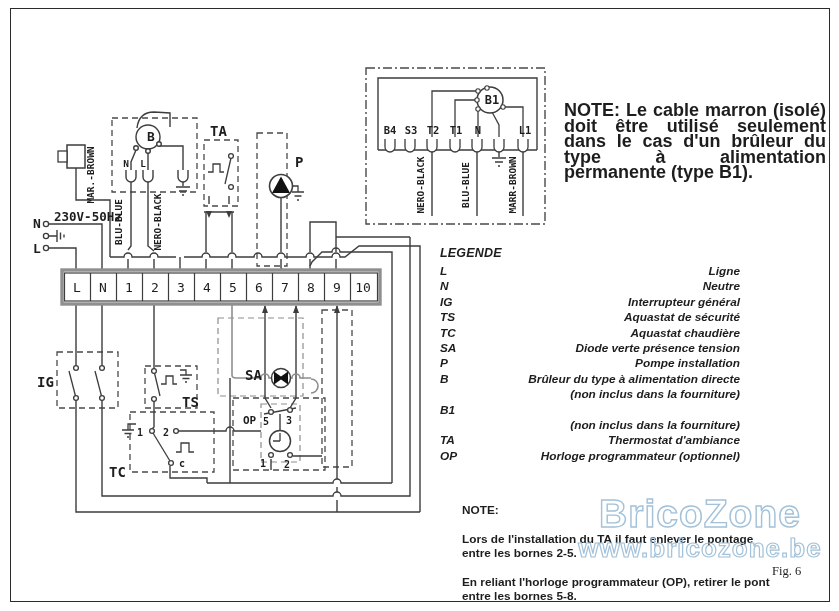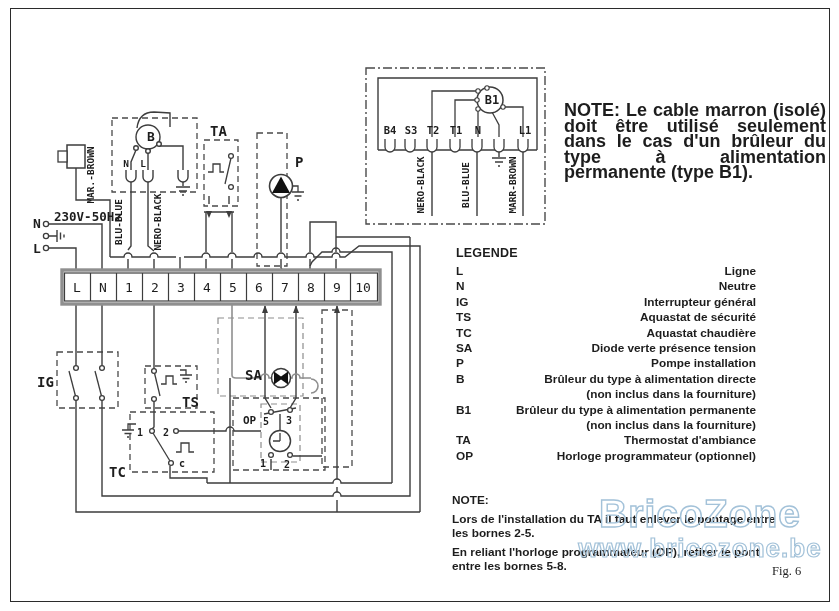--- a/index.html
+++ b/index.html
@@ -1,29 +1,29 @@
 <!DOCTYPE html>
 <html><head>
 <meta charset="utf-8">
 <style>
   html,body{margin:0;padding:0;background:#fff;}
   #stage{position:relative;width:839px;height:611px;background:#fff;overflow:hidden;
          font-family:"Liberation Sans",sans-serif;color:#1d1d1d;}
   #frame{position:absolute;left:10px;top:8px;width:818px;height:592px;border:1.5px solid #2b2b2b;}
   svg text{font-family:"DejaVu Sans Mono",monospace;fill:#1d1d1d;}
-  .legend{position:absolute;left:456px;top:246px;width:300px;}
+  .legend{position:absolute;left:440px;top:246px;width:300px;font-style:italic;}
   .legend-title{font-weight:700;font-size:12.5px;margin-bottom:4px;letter-spacing:0.2px;}
   .legend-row{display:flex;font-weight:700;font-size:11.8px;line-height:15.4px;}
   .legend-key{width:31px;flex:none;}
   .legend-desc{flex:1;text-align:right;}
   .note-right{position:absolute;left:564px;top:103px;width:262px;font-weight:700;
               font-size:18px;line-height:15.6px;text-align:justify;}
   .note-bottom{position:absolute;left:448px;top:489px;width:344px;font-weight:700;
                font-size:11.8px;line-height:14.6px;}
-  .note-bottom p{margin:4px;}
+  .note-bottom p{margin:14px;}
   .fig-label{position:absolute;left:772px;top:564px;width:50px;font-size:12.5px;font-weight:400;
              font-family:Liberation Serif, serif;}
   .watermark{position:absolute;left:560px;top:494px;width:280px;text-align:center;
              pointer-events:none;z-index:5;line-height:1.0;}
   .wm-big{font-size:39px;font-weight:700;color:transparent;-webkit-text-stroke:1.4px #a3c2d9;
           font-family:"Liberation Sans",sans-serif;letter-spacing:1px;}
   .wm-small{font-size:26px;font-weight:700;color:transparent;-webkit-text-stroke:1.2px #a3c2d9;
             font-family:"Liberation Sans",sans-serif;margin-top:2px;letter-spacing:1px;}
 </style>
 </head>
@@ -315,21 +315,20 @@
     <div class="legend-row">
         <span class="legend-key">B</span>
         <span class="legend-desc">Brûleur du type à alimentation directe</span>
       </div>
     <div class="legend-row">
         <span class="legend-key"></span>
         <span class="legend-desc">(non inclus dans la fourniture)</span>
       </div>
     <div class="legend-row">
         <span class="legend-key">B1</span>
-        <span class="legend-desc">Brûleur du type à alimentation permanente</span>
       </div>
     <div class="legend-row">
         <span class="legend-key"></span>
         <span class="legend-desc">(non inclus dans la fourniture)</span>
       </div>
     <div class="legend-row">
         <span class="legend-key">TA</span>
         <span class="legend-desc">Thermostat d'ambiance</span>
       </div>
     <div class="legend-row">

